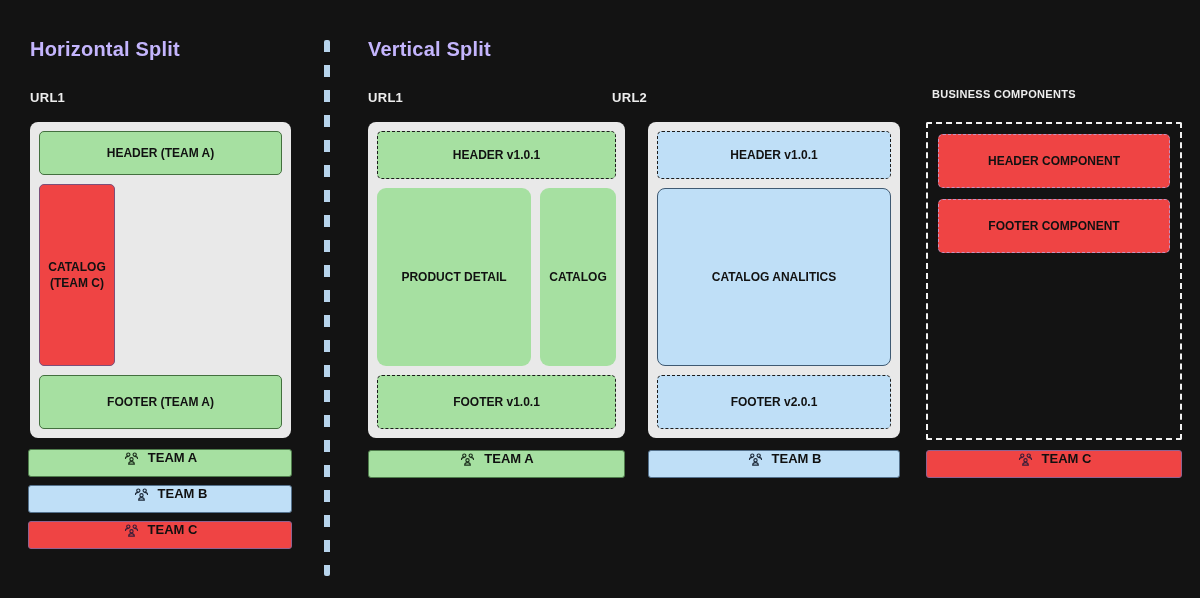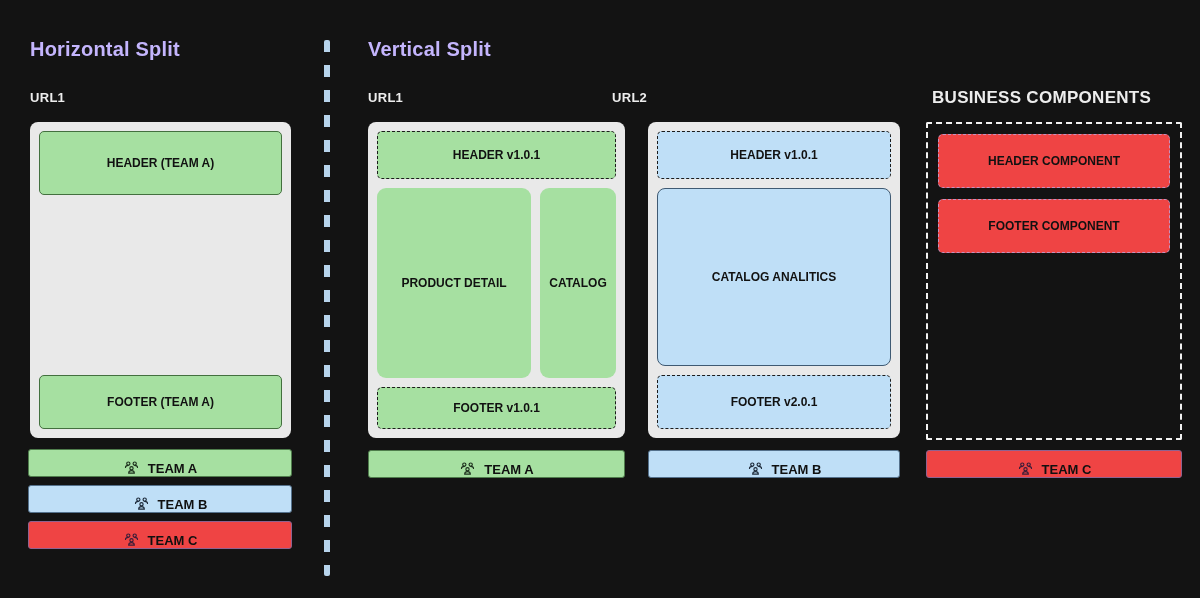--- a/index.html
+++ b/index.html
@@ -40,21 +40,21 @@
   .blue-solid  { border: 1px solid #3f5a73; }
   .pink-solid  { border: 1px solid #7c4f79; }
   .dash-dark   { border: 1.5px dashed #1c1c1c; }
   .pink-dash   { border: 1px dashed #c393bf; }
   .no-border   { border: none; border-radius: 9px; }
 
   .row { display: flex; gap: 9px; flex: 1; }
 
   .team-bar {
     border-radius: 3px;
-    display: flex; align-items: flex-end; justify-content: center; gap: 8px;
+    display: flex; align-items: flex-start; justify-content: center; gap: 8px;
     font-size: 13px; font-weight: bold; color: #101010;
   }
   .team-bar.green { border: 1px solid #4f7d4c; }
   .team-bar.blue  { border: 1px solid #54718c; padding-left: 20px; }
   .team-bar.pink  { border: 1px solid #8f6290; }
   .team-icon { display: inline-flex; }
 
   
   .separator {
     left: 324px; top: 40px; width: 6px; height: 536px;
@@ -74,22 +74,23 @@
   .biz-box { height: 54px; flex: none; }
 </style>
 </head>
 <body>
 
 <div class="abs section-title" style="left:30px; top:38px;">Horizontal Split</div>
 
 <div class="abs url-label" style="left:30px; top:90px;">URL1</div>
 
 <div class="abs panel" style="left:30px; top:122px; width:261px; height:316px;">
-  <div class="box green green-solid" style="height:64px; flex:none;">HEADER (TEAM A)</div>
+  <div class="box green green-solid" style="height:44px; flex:none;">HEADER (TEAM A)</div>
   <div class="row">
+    <div class="box pink pink-solid" style="width:76px; flex:none;">CATALOG (TEAM C)</div>
   </div>
   <div class="box green green-solid" style="height:54px; flex:none;">FOOTER (TEAM A)</div>
 </div>
 
 <div class="abs team-bar green" style="left:28px; top:449px; width:264px; height:28px;">
   <span class="team-icon">
     <svg viewBox="0 0 24 24" width="17" height="17" fill="none" stroke="#1d301d" stroke-width="1.6" stroke-linecap="round">
       <circle cx="7.5" cy="6.5" r="2.3"></circle>
         <circle cx="16.5" cy="6.5" r="2.3"></circle>
         <circle cx="12" cy="13" r="2.3"></circle>
@@ -132,21 +133,21 @@
 <div class="abs section-title" style="left:368px; top:38px;">Vertical Split</div>
 
 <div class="abs url-label" style="left:368px; top:90px;">URL1</div>
 
 <div class="abs panel" style="left:368px; top:122px; width:257px; height:316px;">
   <div class="box green dash-dark" style="height:48px; flex:none;">HEADER v1.0.1</div>
   <div class="row">
     <div class="box green no-border" style="flex:2;">PRODUCT DETAIL</div>
     <div class="box green no-border" style="width:76px; flex:none;">CATALOG</div>
   </div>
-  <div class="box green dash-dark" style="height:42px; flex:none;">FOOTER v1.0.1</div>
+  <div class="box green dash-dark" style="height:54px; flex:none;">FOOTER v1.0.1</div>
 </div>
 
 <div class="abs team-bar green" style="left:368px; top:450px; width:257px; height:28px;">
   <span class="team-icon">
     <svg viewBox="0 0 24 24" width="17" height="17" fill="none" stroke="#1d301d" stroke-width="1.6" stroke-linecap="round">
       <circle cx="7.5" cy="6.5" r="2.3"></circle>
         <circle cx="16.5" cy="6.5" r="2.3"></circle>
         <circle cx="12" cy="13" r="2.3"></circle>
       <path d="M3.5 12c0-2 1.8-3 4-3"></path>
         <path d="M20.5 12c0-2-1.8-3-4-3"></path>
@@ -171,21 +172,21 @@
         <circle cx="16.5" cy="6.5" r="2.3"></circle>
         <circle cx="12" cy="13" r="2.3"></circle>
       <path d="M3.5 12c0-2 1.8-3 4-3"></path>
         <path d="M20.5 12c0-2-1.8-3-4-3"></path>
         <path d="M8 20c0-2.3 1.8-3.6 4-3.6s4 1.3 4 3.6z"></path>
     </svg>
   </span>
   <span>TEAM B</span>
 </div>
 
-<div class="abs url-label" style="left:932px; top:88px; font-size:17px;">BUSINESS COMPONENTS</div>
+<div class="abs url-label" style="left:932px; top:88px; font-size:11px;">BUSINESS COMPONENTS</div>
 
 <div class="abs biz-frame" style="left:926px; top:122px; width:256px; height:318px;">
   <div class="box pink pink-dash biz-box">HEADER COMPONENT</div>
   <div class="box pink pink-dash biz-box">FOOTER COMPONENT</div>
 </div>
 
 <div class="abs team-bar pink" style="left:926px; top:450px; width:256px; height:28px;">
   <span class="team-icon">
     <svg viewBox="0 0 24 24" width="17" height="17" fill="none" stroke="#3a1d38" stroke-width="1.6" stroke-linecap="round">
       <circle cx="7.5" cy="6.5" r="2.3"></circle>

